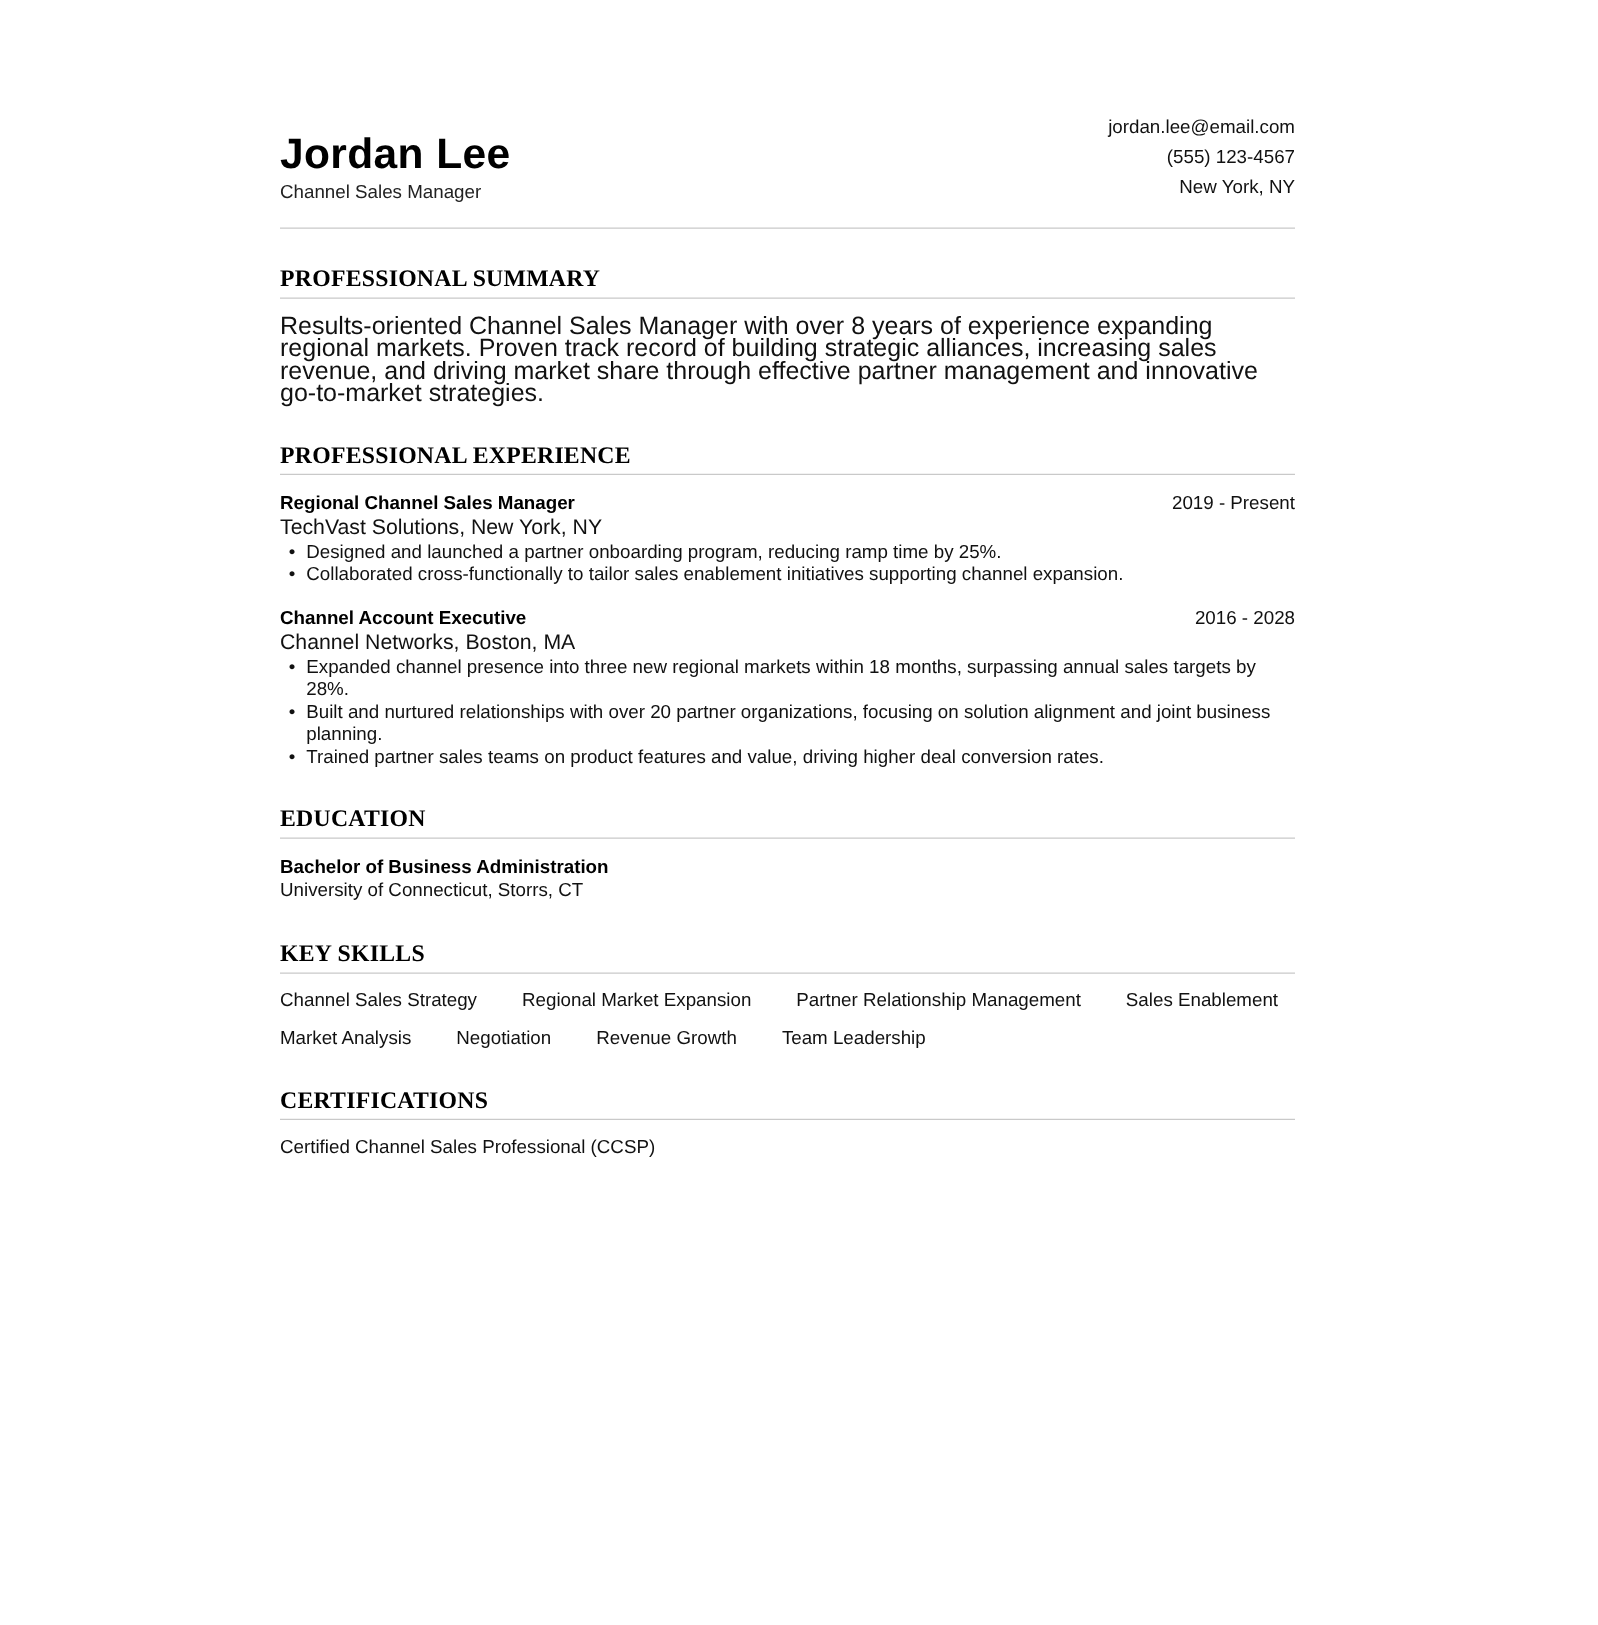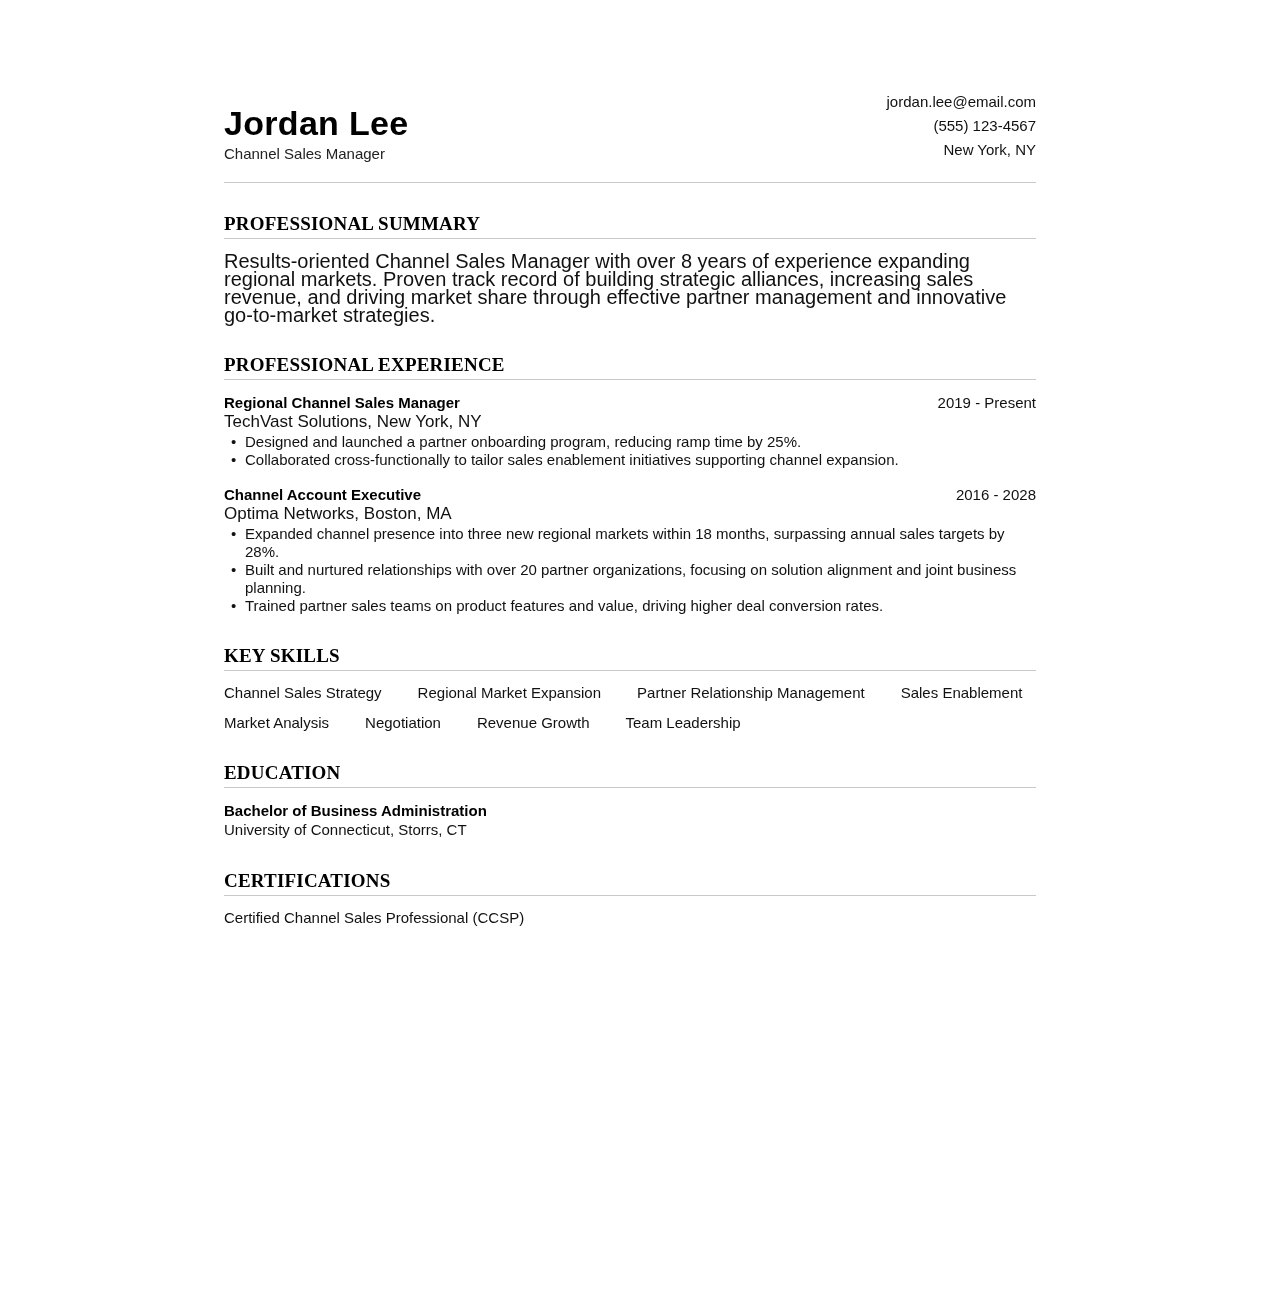--- a/index.html
+++ b/index.html
@@ -151,47 +151,47 @@
         <li>Designed and launched a partner onboarding program, reducing ramp time by 25%.</li>
         <li>Collaborated cross-functionally to tailor sales enablement initiatives supporting channel expansion.</li>
       </ul>
     </div>
 
     <div class="job">
       <div class="job-header">
         <span class="job-role">Channel Account Executive</span>
         <span class="job-dates">2016 - 2028</span>
       </div>
-      <div class="job-company">Optima Networks, Boston, MA</div>
+      <div class="job-company">Channel Networks, Boston, MA</div>
       <ul class="bullets">
         <li>Expanded channel presence into three new regional markets within 18 months, surpassing annual sales targets by 28%.</li>
         <li>Built and nurtured relationships with over 20 partner organizations, focusing on solution alignment and joint business planning.</li>
         <li>Trained partner sales teams on product features and value, driving higher deal conversion rates.</li>
       </ul>
     </div>
+  </div>
+
+  <div class="section">
+    <div class="section-heading">EDUCATION</div>
+    <div class="degree">Bachelor of Business Administration</div>
+    <div class="school">University of Connecticut, Storrs, CT</div>
   </div>
 
   <div class="section">
     <div class="section-heading">KEY SKILLS</div>
     <div class="skills-list">
       <span>Channel Sales Strategy</span>
       <span>Regional Market Expansion</span>
       <span>Partner Relationship Management</span>
       <span>Sales Enablement</span>
       <span>Market Analysis</span>
       <span>Negotiation</span>
       <span>Revenue Growth</span>
       <span>Team Leadership</span>
     </div>
   </div>
 
   <div class="section">
-    <div class="section-heading">EDUCATION</div>
-    <div class="degree">Bachelor of Business Administration</div>
-    <div class="school">University of Connecticut, Storrs, CT</div>
-  </div>
-
-  <div class="section">
     <div class="section-heading">CERTIFICATIONS</div>
     <div class="cert-item">Certified Channel Sales Professional (CCSP)</div>
   </div>
 
 </div>
 
 </body></html>

